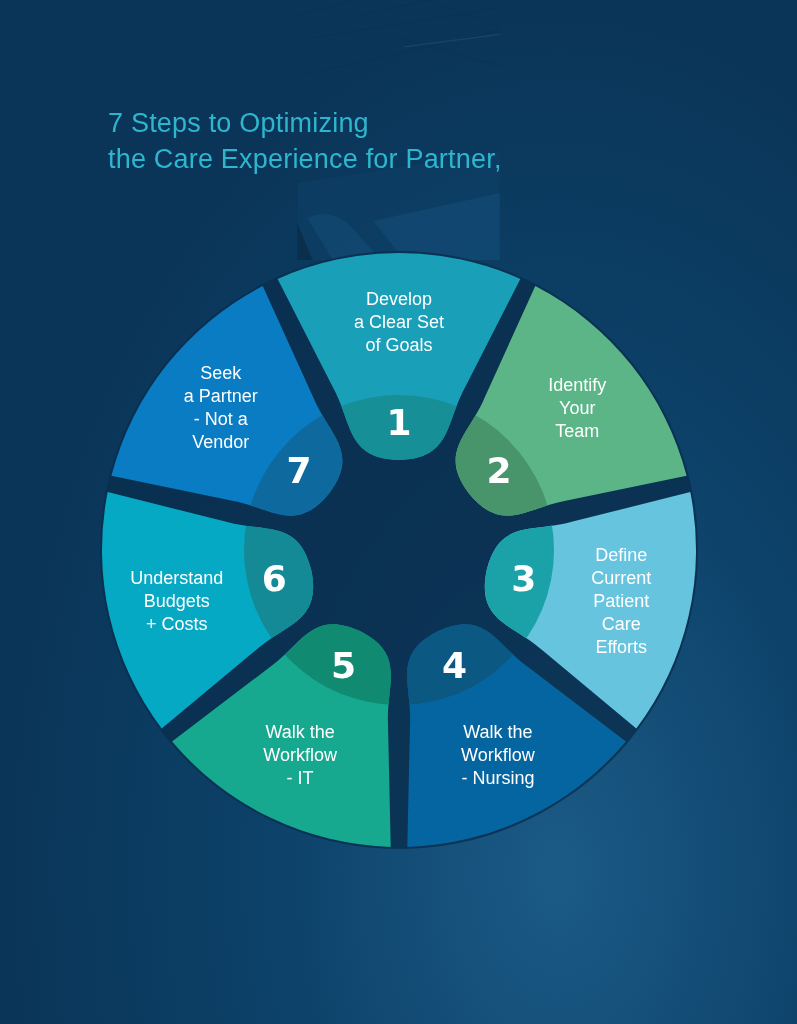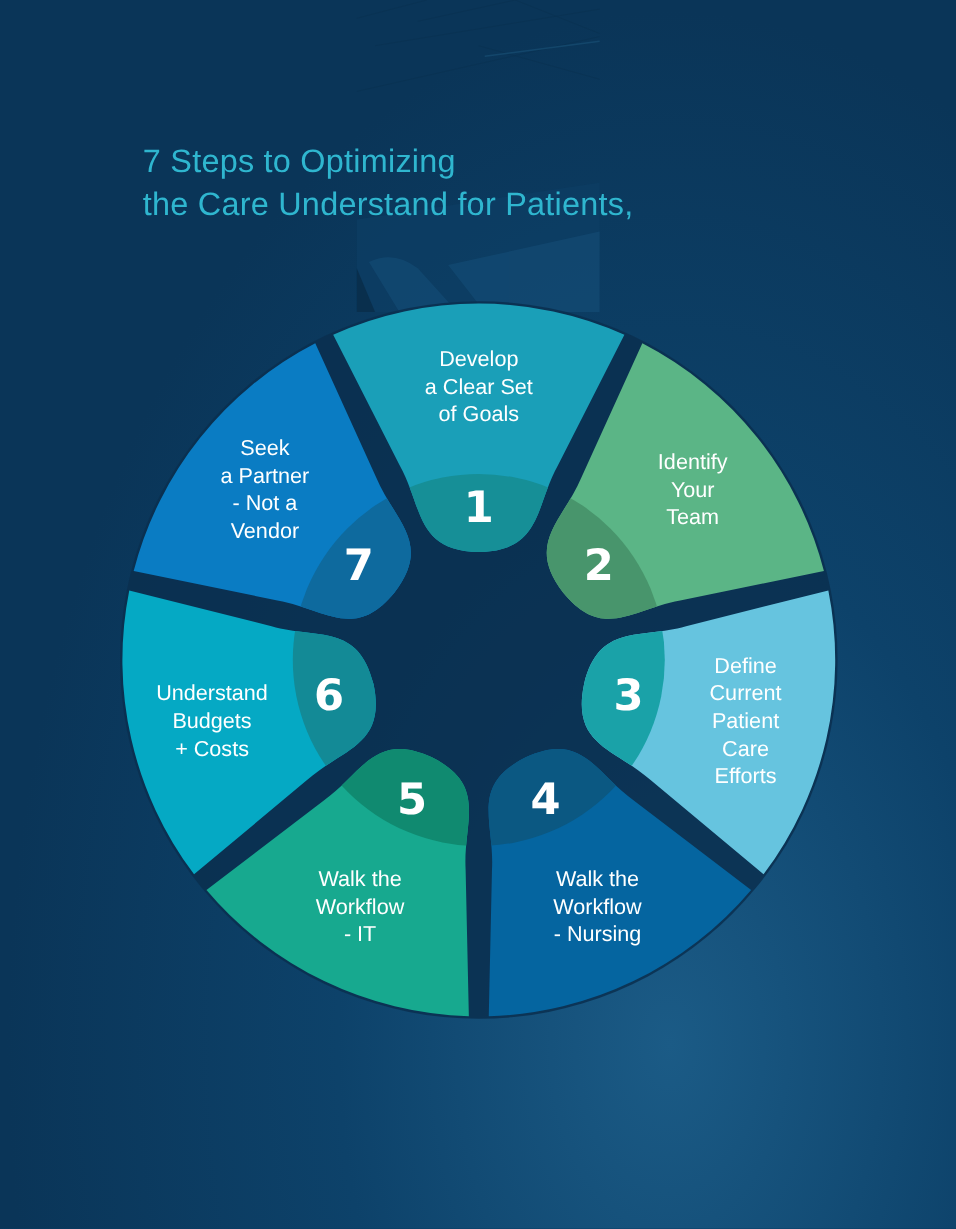--- a/index.html
+++ b/index.html
@@ -5,21 +5,21 @@
   html, body { margin:0; padding:0; }
   body { width:797px; height:1024px; overflow:hidden; position:relative;
     font-family: "Liberation Sans", "DejaVu Sans", sans-serif; background:#0a3a5c; }
   .bg { position:absolute; inset:0;
     background:
       linear-gradient(155deg, rgba(20,80,120,0.0) 0%, rgba(0,0,0,0) 40%),
       radial-gradient(ellipse at 70% 85%, #1b5b86 0%, #0d426a 35%, #0a3558 70%),
       #0b3a60; }
   .ceiling { position:absolute; left:0; top:0; width:797px; height:260px; }
   .title { position:absolute; left:103px; top:100px; color:#2fb6cf; font-size:27px; line-height:36px;
-    font-weight:300; letter-spacing:0.2px; margin:16px; }
+    font-weight:300; letter-spacing:0.2px; margin:5px; }
   .title span { display:block; white-space:nowrap; }
   svg.wheel { position:absolute; left:0; top:0; }
   .seg-label { fill:#ffffff; font-size:18px; font-family:"Liberation Sans","DejaVu Sans",sans-serif; text-anchor:middle; }
   .seg-num { fill:#ffffff; font-size:36px; font-weight:bold; font-family:"DejaVu Sans","Liberation Sans",sans-serif; text-anchor:middle; }
 </style>
 </head>
 <body>
 
 <div class="bg">
   <svg class="ceiling" width="797" height="1024" viewBox="0 0 797 1024">
@@ -42,21 +42,21 @@
       <path d="M40 860 Q120 820 200 880 L330 1024 L140 1024 Z"></path>
     </g>
     <g fill="#08263f" opacity="0.6">
       <path d="M0 880 L60 1024 L0 1024 Z"></path>
     </g>
   </svg>
 </div>
 
 <h1 class="title">
   <span>7 Steps to Optimizing</span>
-  <span>the Care Understand for Patients,</span>
+  <span>the Care Experience for Partner,</span>
 </h1>
 
 <svg class="wheel" id="wheel" width="797" height="1024" viewBox="0 0 797 1024">
     <circle cx="399" cy="550" r="299" fill="#0a2f4f" opacity="0.85"></circle>
     <defs>
       <clipPath id="clip0">
         <path d="M 277.6582599986219 278.9184954050942 A 297 297 0 0 1 520.3417400013781 278.9184954050942 L 464.87967144051856 387.87391051749466 C 445.42566716525306 423.23384746604813, 451.5 459.06733260263394, 399 460 C 346.5 459.06733260263394, 352.57433283474694 423.23384746604813, 333.12032855948144 387.87391051749466 Z"></path>
       </clipPath>
       <clipPath id="clip1">
         <path d="M 535.2847171764461 286.11465394202713 A 297 297 0 0 1 686.5953920377524 475.85223888308246 L 566.830584179819 500.42283777926883 C 527.055698984411 507.2596448585895, 502.8272367536385 534.3505620515017, 469.3648334221227 493.885917832714 C 437.3608075584715 452.2582563923586, 469.1638389403648 434.66554848983526, 484.6799775938842 397.4092354055741 Z"></path>

